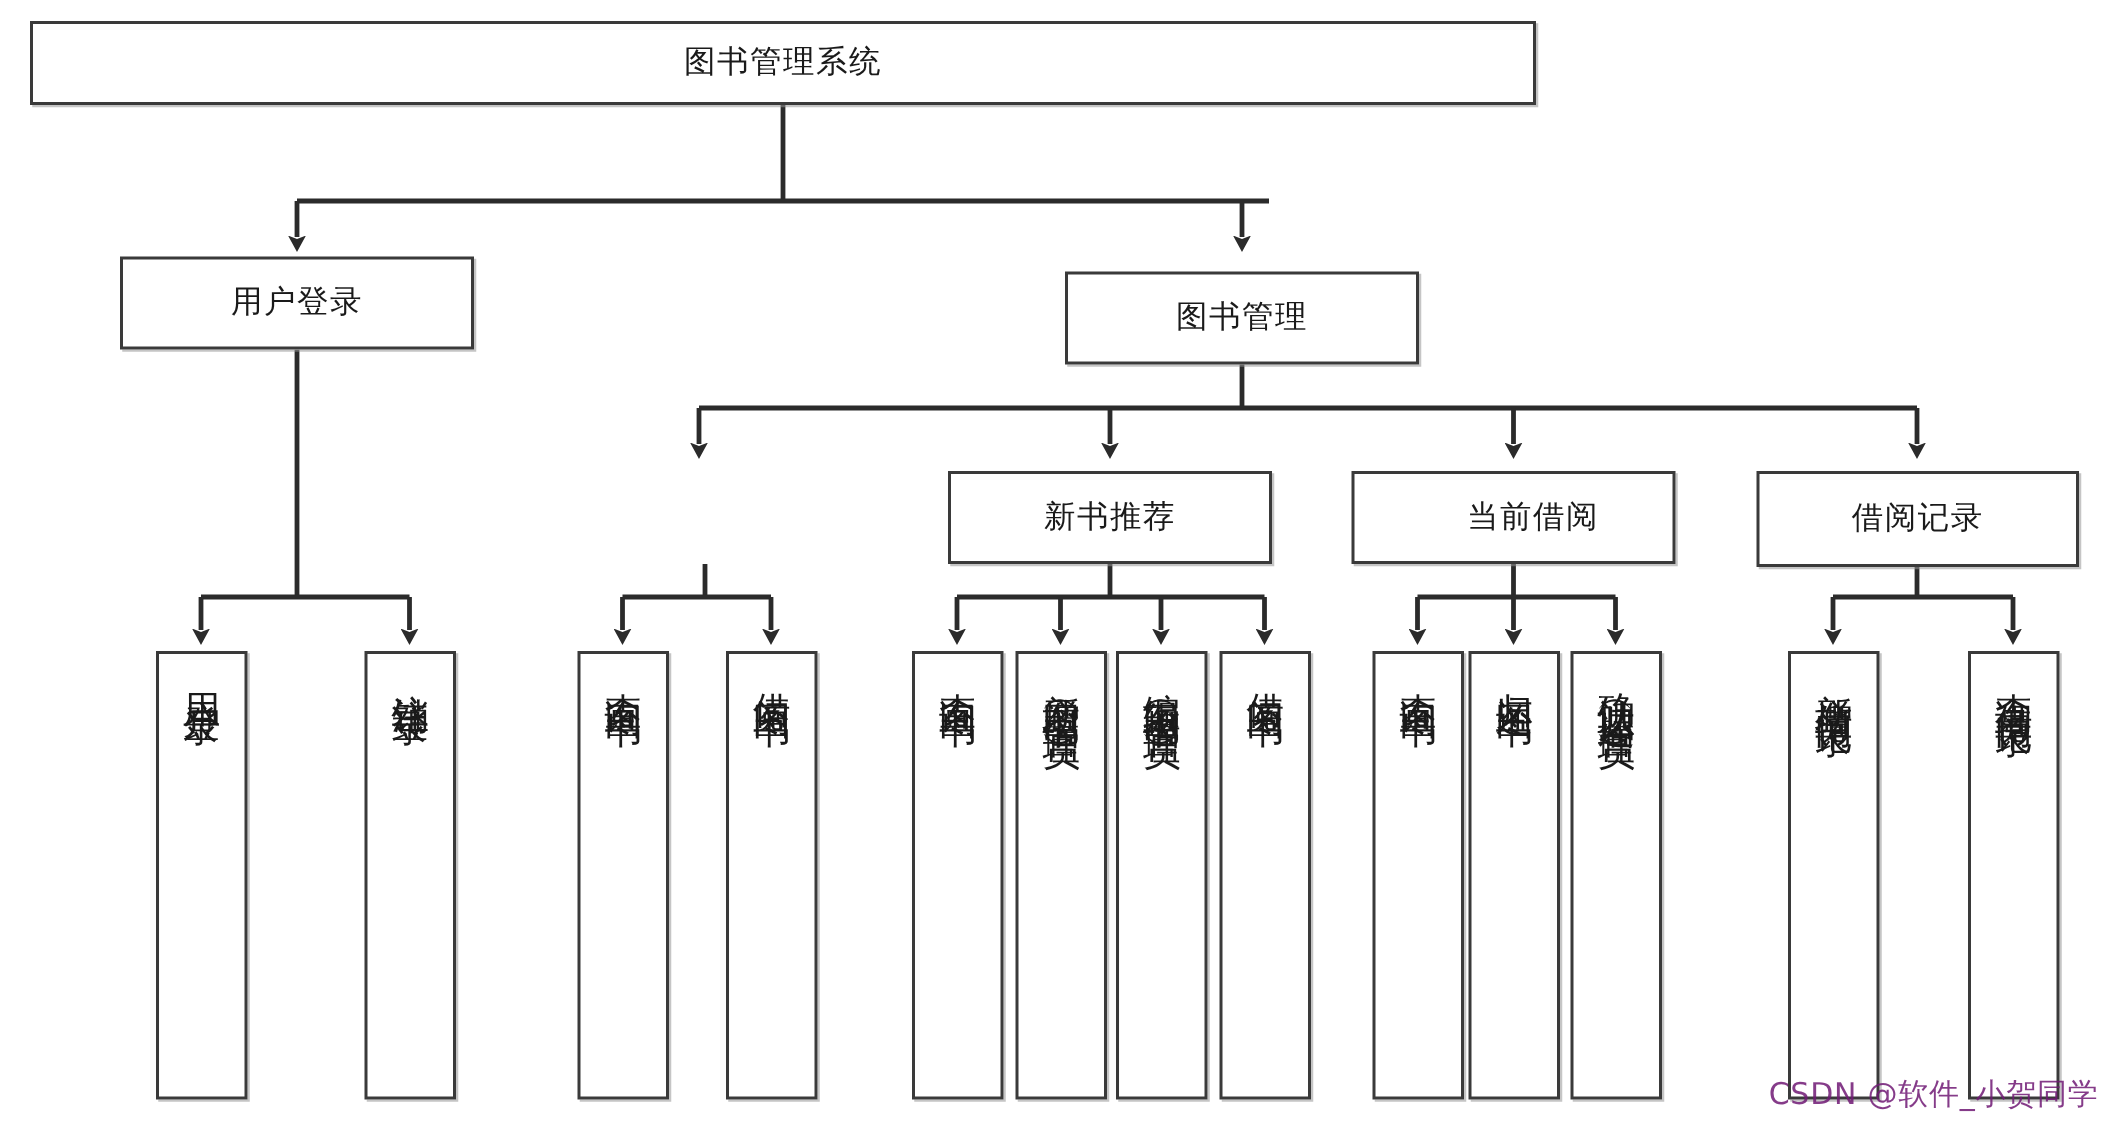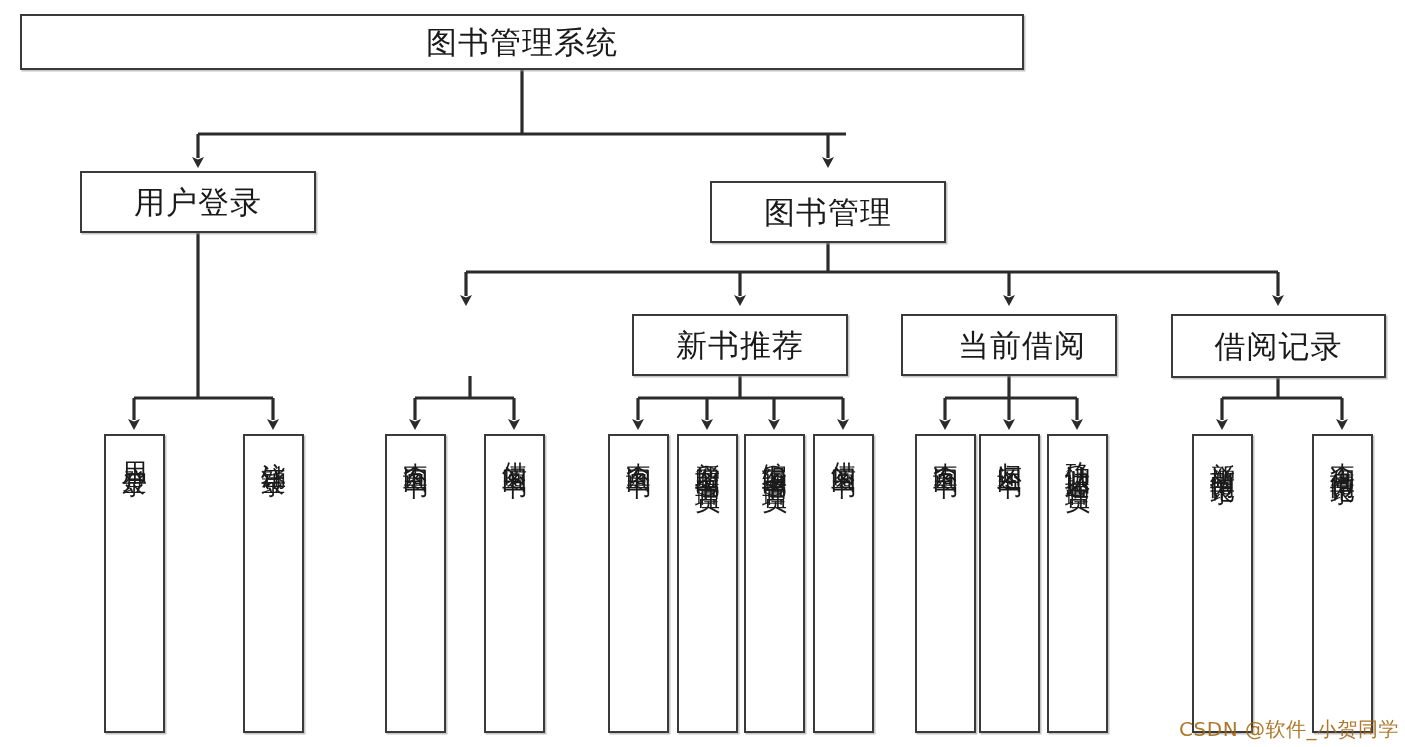--- a/index.html
+++ b/index.html
@@ -19,21 +19,21 @@
     box-sizing:border-box;
     background:#ffffff;
     border:2.5px solid #3a3a3a;
     display:flex;
     align-items:center;
     justify-content:center;
     color:#1a1a1a;
     box-shadow:1.5px 1.5px 0 rgba(150,150,150,.55);
   }
   .node.h{
-    font-size:31px;
+    font-size:21px;
     letter-spacing:1px;
     line-height:1.1;
   }
   .node.leaf{
     font-size:25px;
     padding-top:6px;
     align-items:flex-start;
     justify-content:center;
   }
   .vtext{
@@ -42,21 +42,21 @@
     -webkit-text-orientation:upright;
     letter-spacing:4px;
     line-height:1;
     white-space:nowrap;
   }
   .watermark{
     position:absolute;
     right:6px;
     bottom:4px;
     font-size:20px;
-    color:#a16207;
+    color:#701a75;
     letter-spacing:.5px;
     opacity:.85;
     white-space:nowrap;
   }
 </style>
 </head>
 <body>
 
 <div id="diagram">
 

